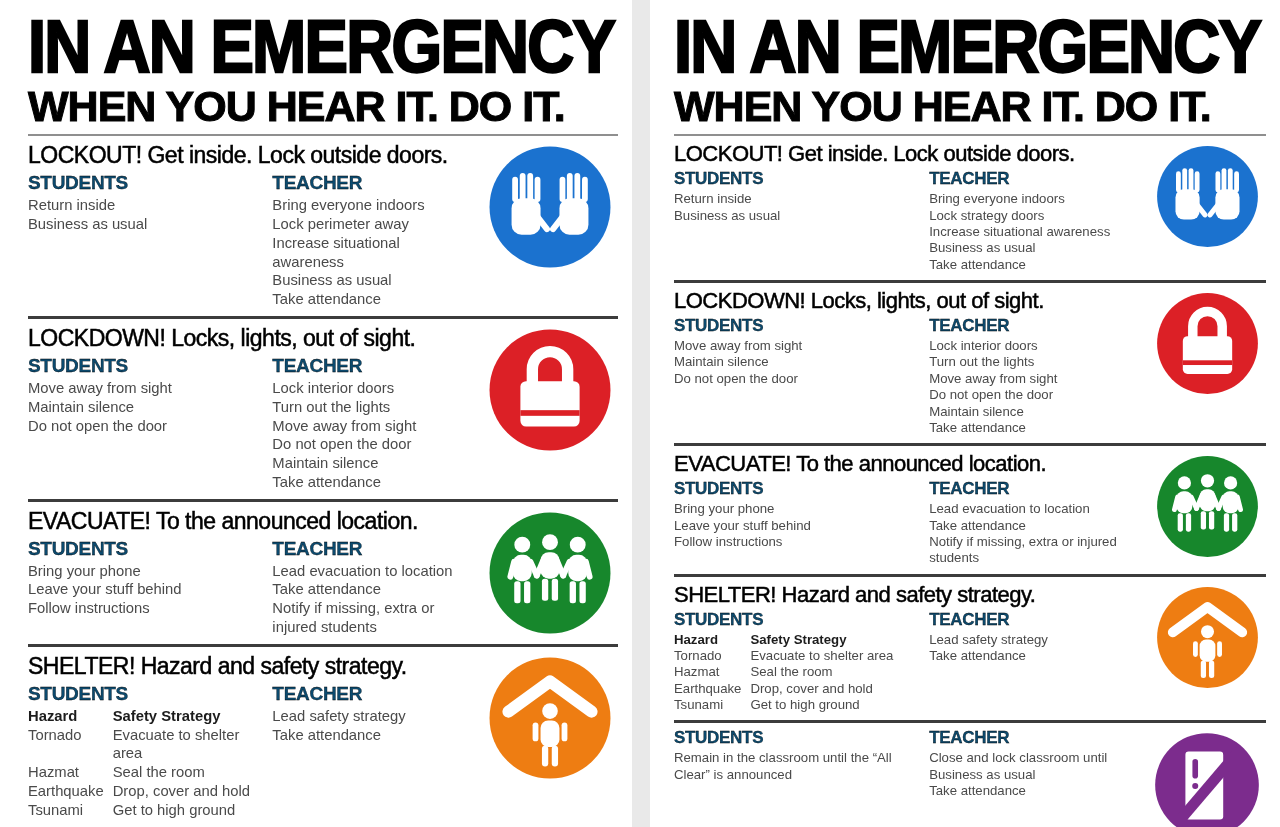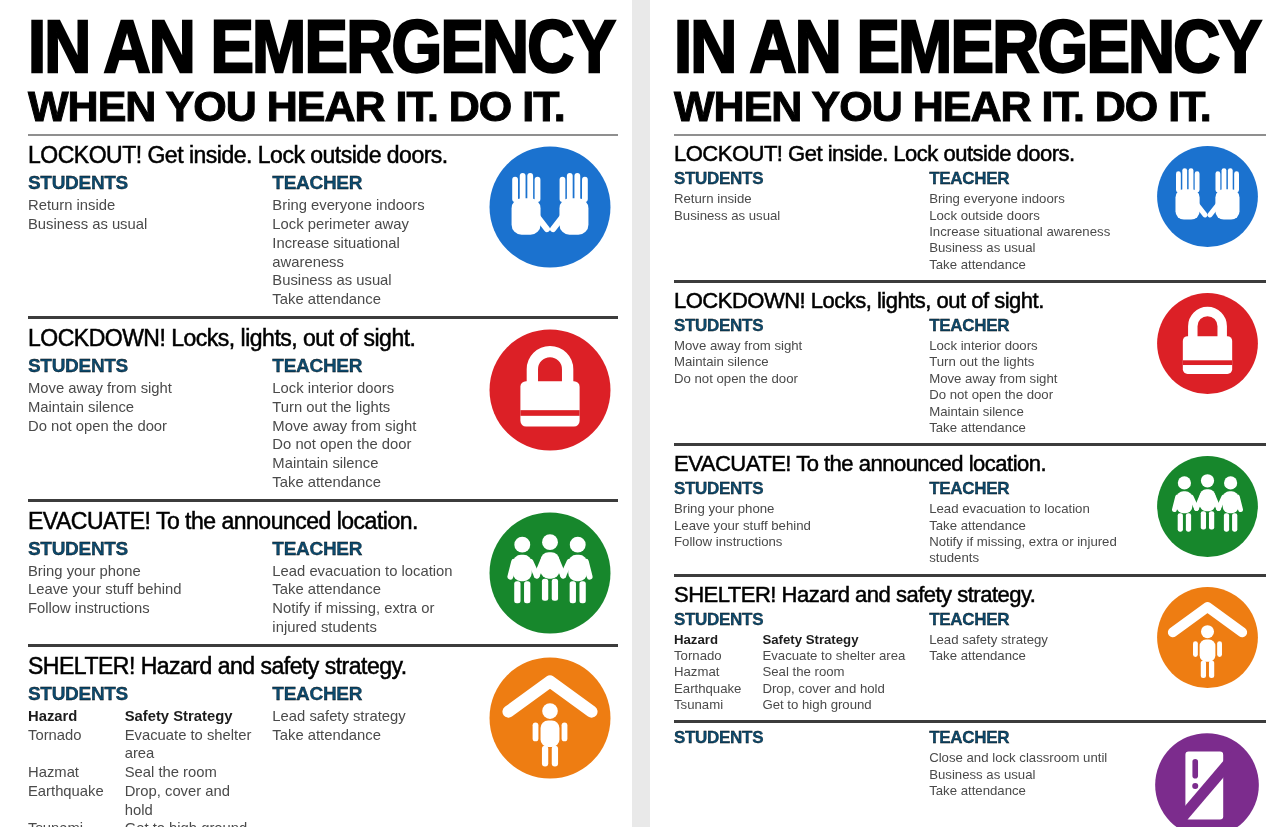--- a/index.html
+++ b/index.html
@@ -27,21 +27,21 @@
   .icon-cell svg{width:126px;height:126px;display:block}
   .p-right .icon-cell svg{width:105px;height:105px}
   .sec-hold .icon-cell svg{width:108px;height:108px}
 
   .col-label{font-weight:bold;font-size:19px;color:#0c4a6e;margin:1px 0 2px;letter-spacing:-.3px;-webkit-text-stroke:.3px #000}
   .p-right .col-label{font-size:17px}
   .item{font-size:14.8px;line-height:1.27;color:#4a4a4a}
   .p-right .item{font-size:13.2px;line-height:1.24}
   .col{min-width:0;padding-right:4px}
 
-  .hazard-grid{display:grid;grid-template-columns:auto 1fr;column-gap:21px}
+  .hazard-grid{display:grid;grid-template-columns:auto 1fr;column-gap:9px}
   .hz-label{font-weight:bold;color:#1c1c1c;font-size:14.8px;line-height:1.27}
   .p-right .hz-label{font-size:13.2px;line-height:1.24}
 </style>
 </head>
 <body>
 
 <div class="page">
   <div class="poster p-left">
       <header class="masthead">
         <div class="title">IN AN EMERGENCY</div>
@@ -200,21 +200,21 @@
       <section class="section sec-lockout">
         <h2 class="sec-heading">LOCKOUT! Get inside. Lock outside doors.</h2>
         <div class="col col-students">
           <div class="col-label">STUDENTS</div>
           <div class="item">Return inside</div>
           <div class="item">Business as usual</div>
         </div>
         <div class="col col-teacher">
           <div class="col-label">TEACHER</div>
           <div class="item">Bring everyone indoors</div>
-          <div class="item">Lock outside doors</div>
+          <div class="item">Lock strategy doors</div>
           <div class="item">Increase situational awareness</div>
           <div class="item">Business as usual</div>
           <div class="item">Take attendance</div>
         </div>
         <div class="icon-cell">
           <svg viewBox="0 0 100 100" xmlns="http://www.w3.org/2000/svg">
             <circle cx="50" cy="50" r="48" fill="#1b72cf"></circle>
             <g fill="#fff" transform="translate(31,57)">
               <rect x="-11.5" y="-14" width="23" height="29" rx="8"></rect>
               <rect x="-11" y="-31" width="4.6" height="20" rx="2.3"></rect>
@@ -335,20 +335,21 @@
             <rect x="59.2" y="53.5" width="4.6" height="15" rx="2.3" fill="#fff"></rect>
             <rect x="43.6" y="72" width="5" height="16.5" rx="2.4" fill="#fff"></rect>
             <rect x="51.4" y="72" width="5" height="16.5" rx="2.4" fill="#fff"></rect>
           </svg>
         </div>
       </section>
       <div class="rule section-rule"></div>
       <section class="section sec-hold">
         <div class="col col-students">
           <div class="col-label">STUDENTS</div>
+          <div class="item">Remain in the classroom until the “All Clear” is announced</div>
         </div>
         <div class="col col-teacher">
           <div class="col-label">TEACHER</div>
           <div class="item">Close and lock classroom until</div>
           <div class="item">Business as usual</div>
           <div class="item">Take attendance</div>
         </div>
         <div class="icon-cell">
           <svg viewBox="0 0 100 100" xmlns="http://www.w3.org/2000/svg">
             <circle cx="50" cy="50" r="48" fill="#7c2c8d"></circle>

